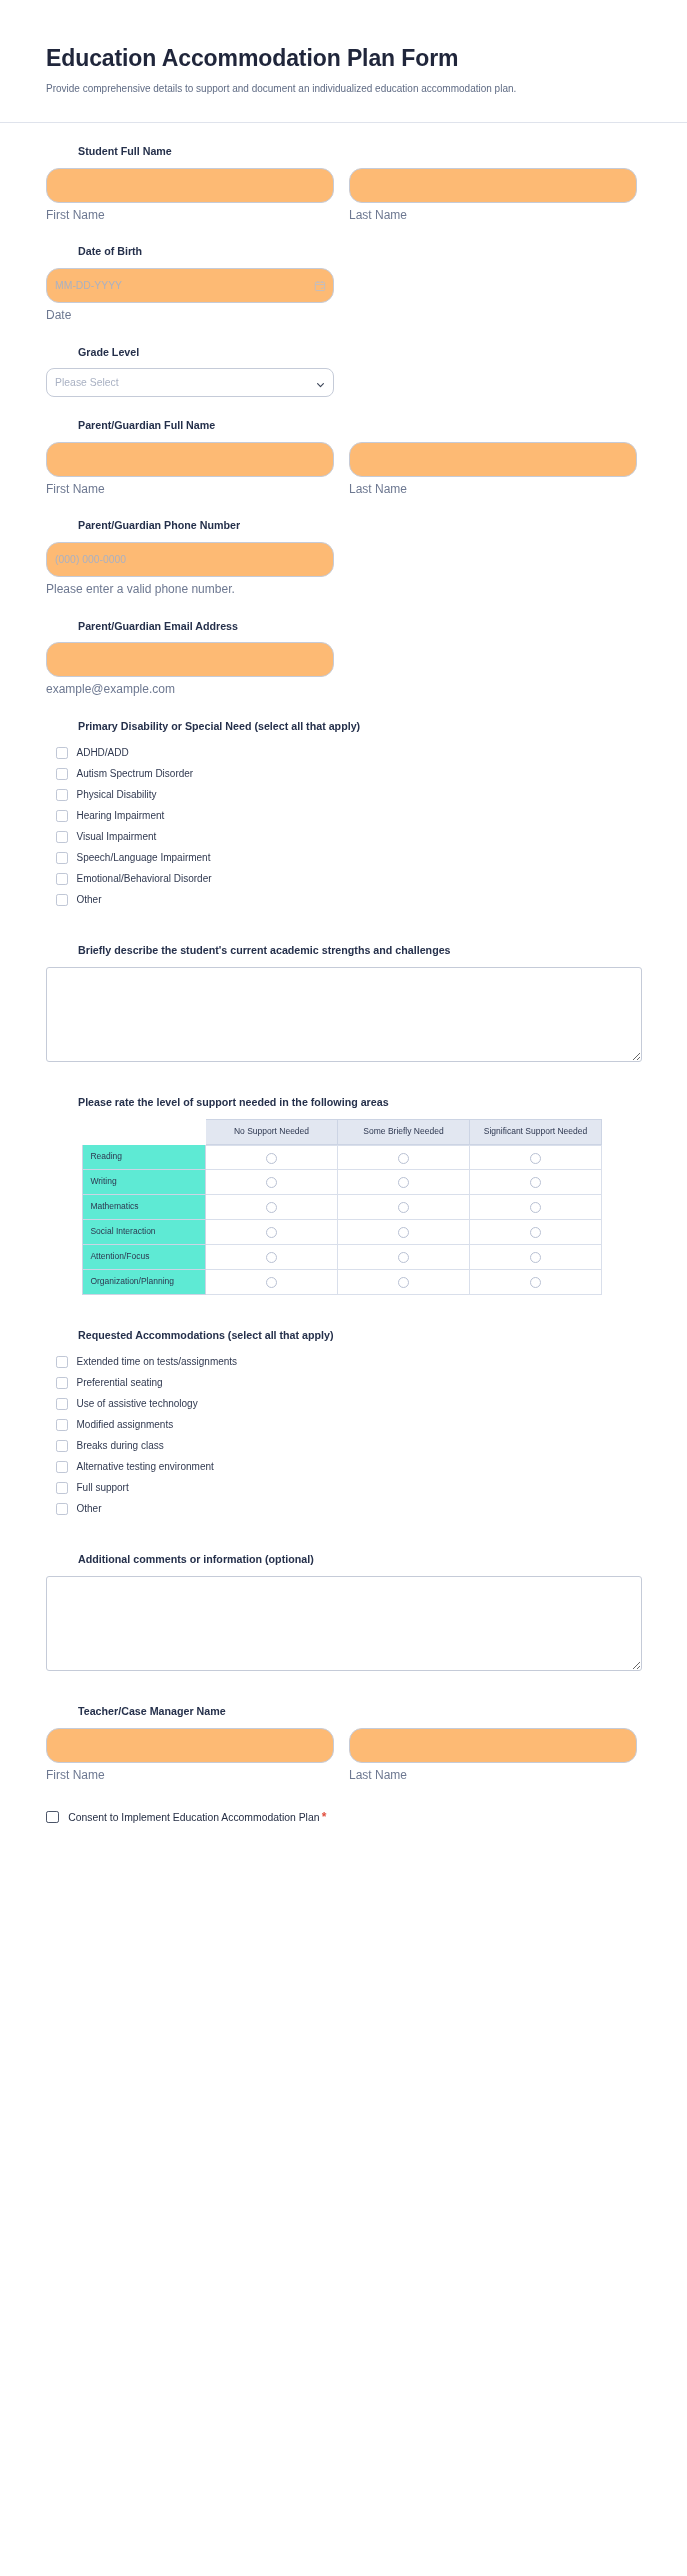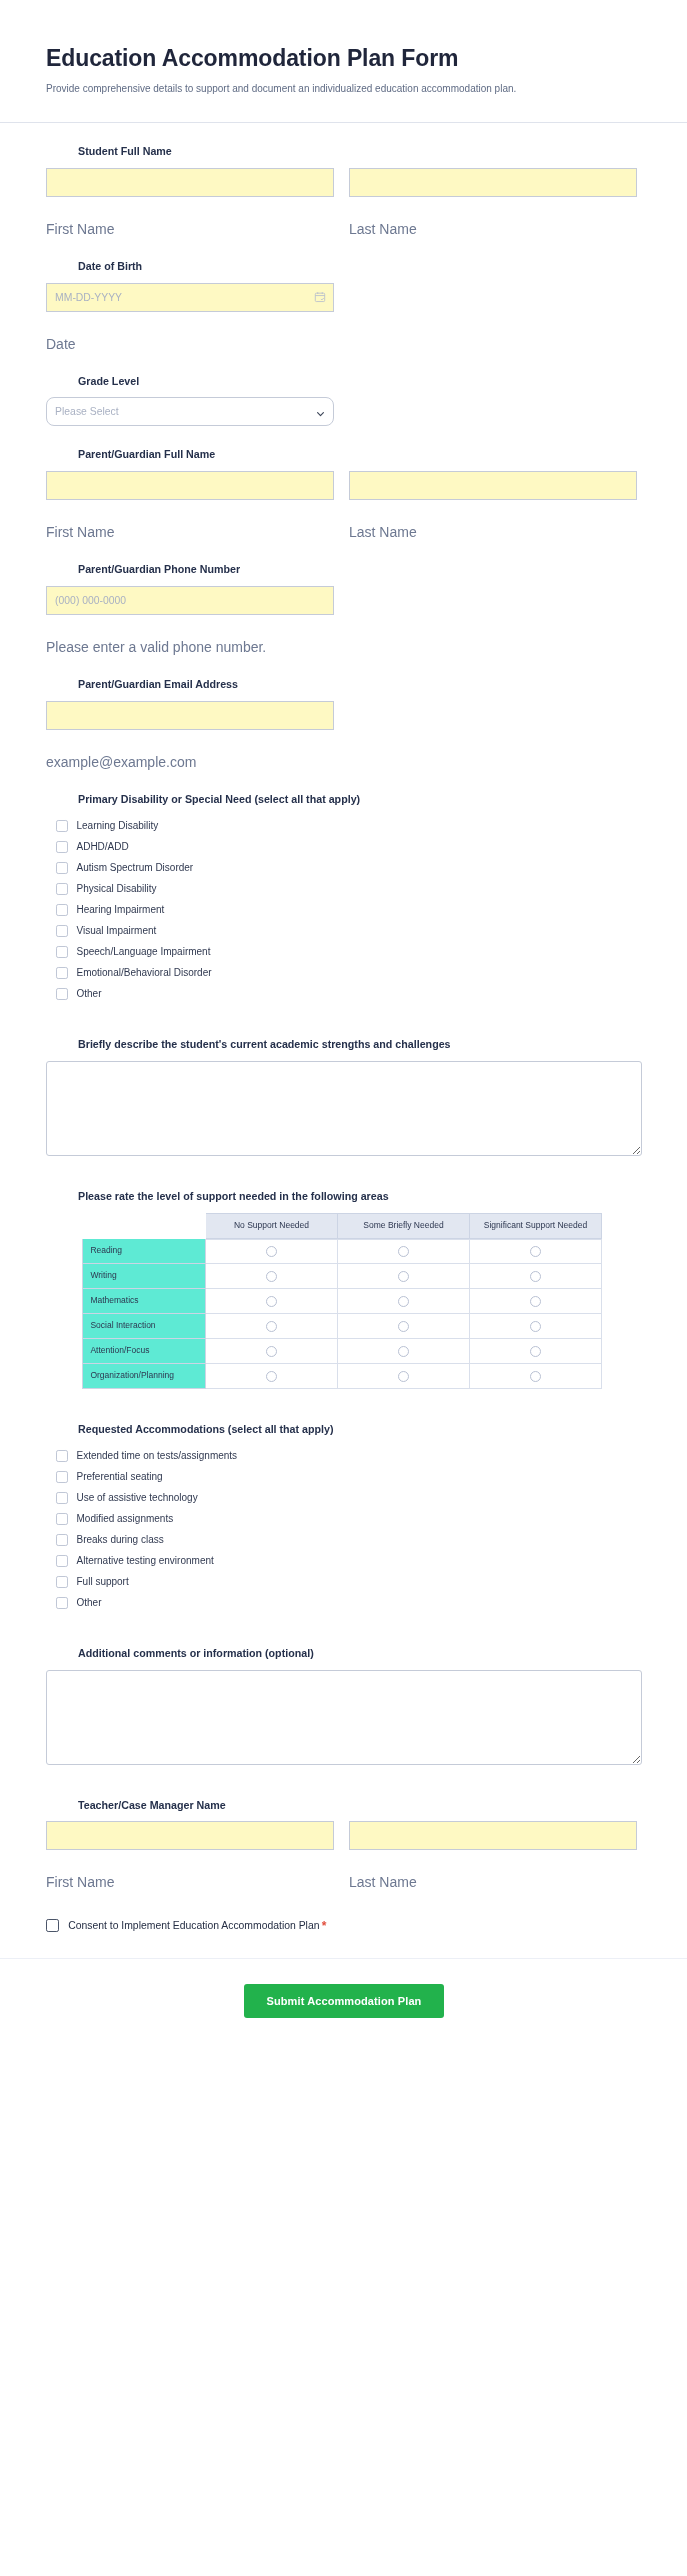--- a/index.html
+++ b/index.html
@@ -49,33 +49,33 @@
     font-size: 10.7px;
     font-weight: bold;
     color: #25304b;
     line-height: 1.45;
     margin-bottom: 8.1px;
     margin-left: 32px;
   }
   .req-star { color: #e1503f; font-weight: bold; margin-left: 2.2px; }
 
   .sublabel {
-    font-size: 14px;
+    font-size: 12px;
     color: #6d7891;
-    margin-top: 23px;
+    margin-top: 5px;
     line-height: 1.3;
   }
 
   .input-box {
     display: block;
     width: 100%;
-    height: 29px;
+    height: 35px;
     border: 0.7px solid #c5cbd8;
-    border-radius: 0;
-    background: #fef9c3;
+    border-radius: 13px;
+    background: #fdba74;
     font-family: "Liberation Sans", sans-serif;
     font-size: 10.4px;
     color: #2c3345;
     padding: 0 8.1px;
     outline: none;
   }
   .input-box::placeholder { color: #a9b1c3; }
 
   .name-row {
     display: flex;
@@ -348,24 +348,20 @@
         <input class="input-box" type="text" placeholder="" style="">
       </div>
       <div class="sublabel">example@example.com</div>
     </div>
 
     <div class="field-block">
       <label class="field-label">Primary Disability or Special Need (select all that apply)</label>
       <div class="cb-list">
         <div class="cb-row">
           <span class="cb"></span>
-          <span class="cb-label">Learning Disability</span>
-        </div>
-        <div class="cb-row">
-          <span class="cb"></span>
           <span class="cb-label">ADHD/ADD</span>
         </div>
         <div class="cb-row">
           <span class="cb"></span>
           <span class="cb-label">Autism Spectrum Disorder</span>
         </div>
         <div class="cb-row">
           <span class="cb"></span>
           <span class="cb-label">Physical Disability</span>
         </div>
@@ -517,18 +513,15 @@
     </div>
 
     <div class="consent-row">
       <span class="cb-strong"></span>
       <span class="consent-label">Consent to Implement Education Accommodation Plan</span>
       <span class="req-star">*</span>
     </div>
 
   </div>
 
-  <div class="form-footer">
-    <button class="submit-btn">Submit Accommodation Plan</button>
-  </div>
 
 </div>
 
 
 </body></html>

